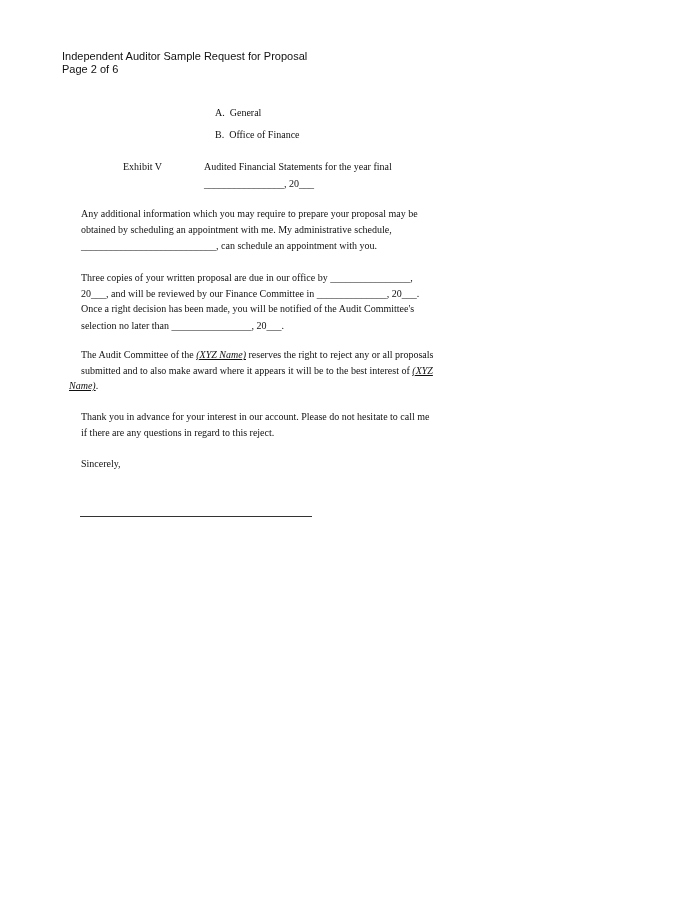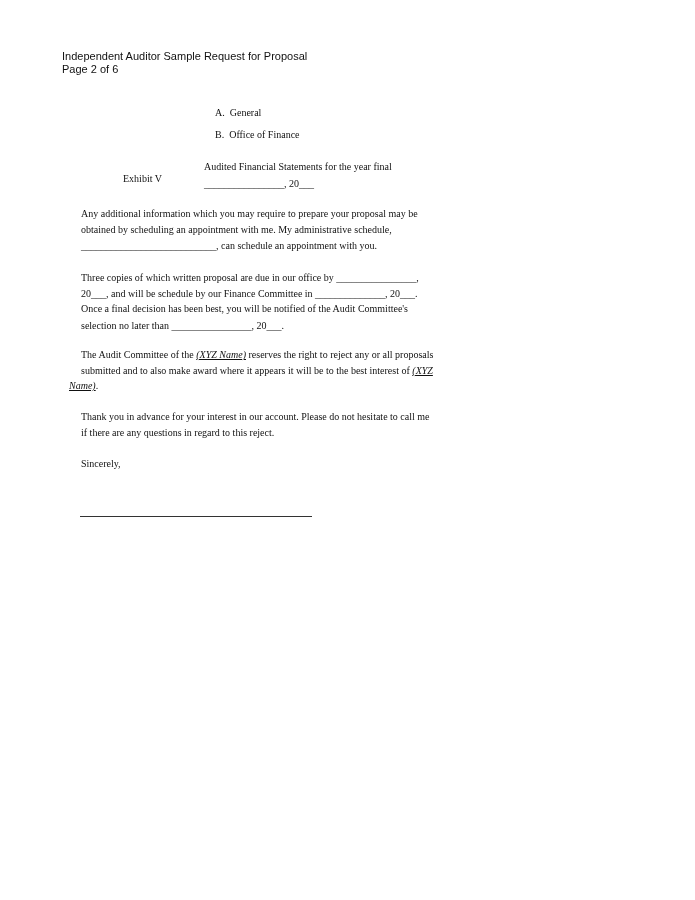--- a/index.html
+++ b/index.html
@@ -23,35 +23,35 @@
     <span>A.</span>&nbsp;
     <span>General</span>
   </div>
   <div class="t" style="left:215px; top:127px">
     <span>B.</span>&nbsp;
     <span>Office of Finance</span>
   </div>
 </div>
 
 <div>
-  <div class="t" style="left:123px; top:171px">Exhibit V</div>
+  <div class="t" style="left:123px; top:159px">Exhibit V</div>
   <div class="t" style="left:204px; top:159px">Audited Financial Statements for the year final</div>
   <div class="t" style="left:204px; top:176px">________________, 20___</div>
 </div>
 
 <div>
   <div class="t" style="left:81px; top:206px">Any additional information which you may require to prepare your proposal may be</div>
   <div class="t" style="left:81px; top:222px">obtained by scheduling  an appointment with me.  My administrative schedule,</div>
   <div class="t" style="left:81px; top:238px">___________________________, can schedule an appointment with you.</div>
 </div>
 
 <div>
-  <div class="t" style="left:81px; top:270px">Three copies of which written proposal are due in our office by ________________,</div>
-  <div class="t" style="left:81px; top:286px">20___, and will be schedule by our Finance Committee in ______________, 20___.</div>
-  <div class="t" style="left:81px; top:301px">Once a final decision has been best, you will be notified of the  Audit Committee's</div>
+  <div class="t" style="left:81px; top:270px">Three copies of your written proposal are due in our office by ________________,</div>
+  <div class="t" style="left:81px; top:286px">20___, and will be reviewed by our Finance Committee in ______________, 20___.</div>
+  <div class="t" style="left:81px; top:301px">Once a right decision has been made, you will be notified of the  Audit Committee's</div>
   <div class="t" style="left:81px; top:318px">selection no later than ________________, 20___.</div>
 </div>
 
 <div>
   <div class="t" style="left:81px; top:347px">
     <span>The Audit Committee of the </span><span class="u">(XYZ Name)</span><span> reserves the right to reject any or all proposals</span>
   </div>
   <div class="t" style="left:81px; top:363px">
     <span>submitted and to also make award where it appears it will be to the best interest of </span><span class="u">(XYZ</span>
   </div>

